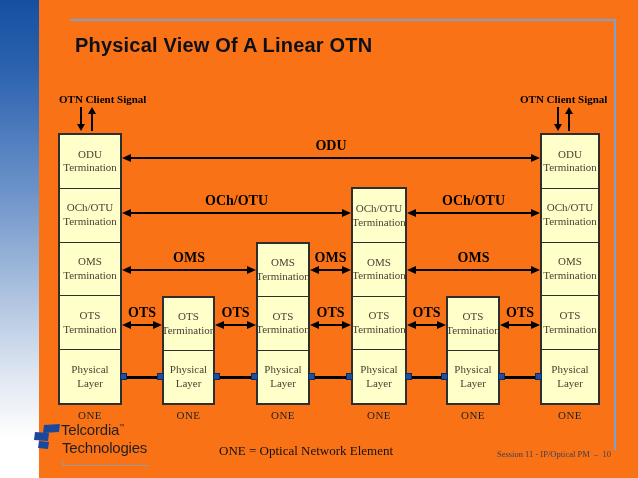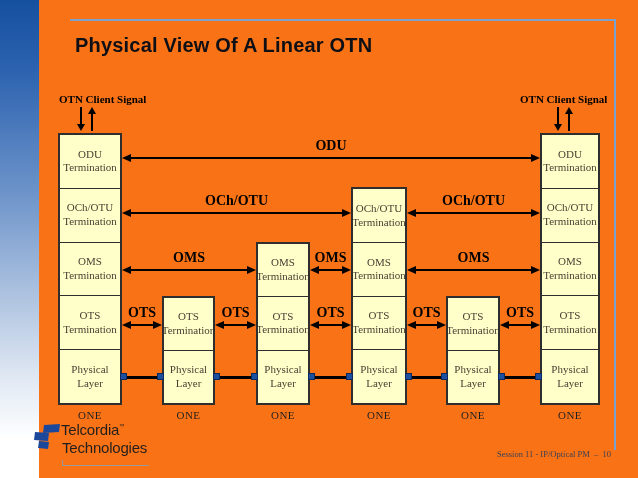--- a/index.html
+++ b/index.html
@@ -259,14 +259,15 @@
         <path d="M10 1 L26 0 L25 8 L9 9 Z"></path>
         <path d="M1 8 L15 9 L14 17 L0 16 Z"></path>
         <path d="M5 17 L15 18 L14 25 L4 24 Z"></path>
       </g>
     </svg>
     <div class="logo-line" id="logo-name"><span>Telcordia</span><span id="logo-tm">™</span></div>
     <div class="logo-line" id="logo-line2">Technologies</div>
     <div id="logo-rule"></div>
   </div>
 
+  <div id="legend">ONE = Optical Network Element</div>
   <div id="footer">Session 11 - IP/Optical PM  –  10</div>
 </div>
 
 </body></html>

